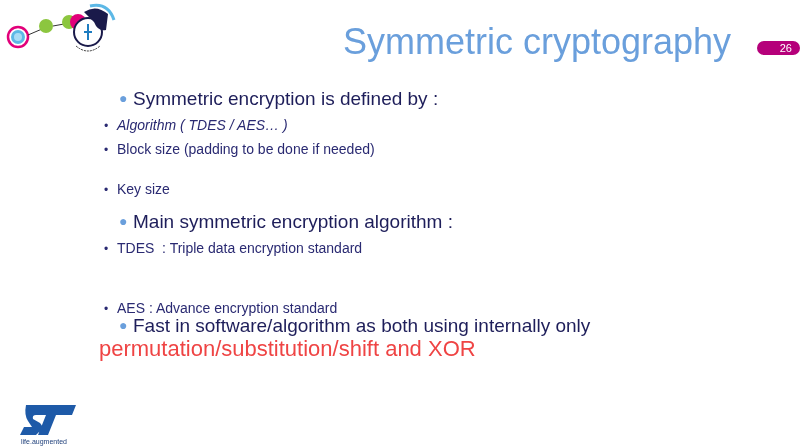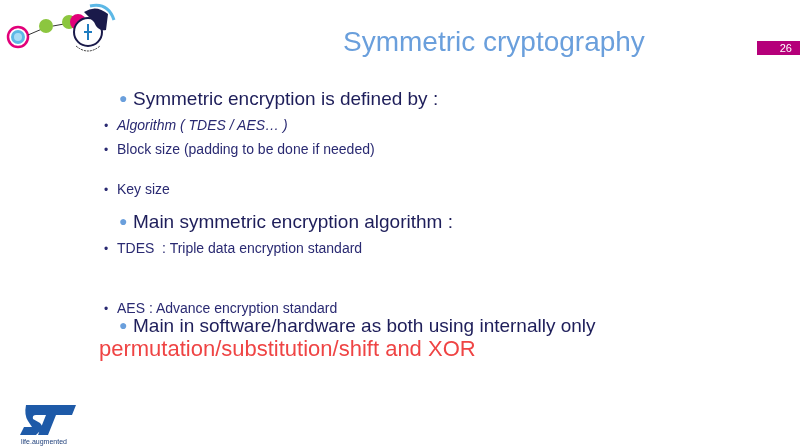--- a/index.html
+++ b/index.html
@@ -1,19 +1,19 @@
 <!DOCTYPE html>
 <html><head>
   <meta charset="utf-8">
   <style>
     html, body { margin:0; padding:0; }
     body { width:800px; height:447px; background:#ffffff; position:relative; overflow:hidden; font-family:"Liberation Sans", sans-serif; }
     .deco { position:absolute; left:4px; top:2px; width:112px; height:56px; }
-    .title { position:absolute; left:343px; top:20px; font-size:28px; color:#6a9fdc; letter-spacing:0px; line-height:44px; white-space:nowrap; }
-    .pagebox { position:absolute; left:757px; top:41px; width:43px; height:14px; background:#b5007a; color:#ffffff; font-size:11px; line-height:14px; text-align:right; padding-right:8px; box-sizing:border-box; }
+    .title { position:absolute; left:343px; top:20px; font-size:36px; color:#6a9fdc; letter-spacing:0px; line-height:44px; white-space:nowrap; }
+    .pagebox { position:absolute; left:757px; top:41px; width:43px; height:14px; background:#b5007a; color:#ffffff; font-size:11px; line-height:14px; text-align:right; padding-right:8px; box-sizing:border-box;border-radius:7px; }
     .l1 { position:absolute; left:72px; font-size:19px; color:#1e1e5a; white-space:nowrap; line-height:24px;margin-left:47px; }
     .l1 .b { color:#6a9fdc; display:inline-block; width:14px; font-size:14px; vertical-align:2px; }
     .l2 { position:absolute; left:104px; font-size:14px; color:#2a2a72; white-space:nowrap; line-height:18px; }
     .l2 .b { display:inline-block; width:13px; font-size:12px; }
     .cont { position:absolute; left:99px; font-size:22px; color:#ef4444; white-space:nowrap; line-height:24px; }
     .st { position:absolute; left:18px; top:401px; width:62px; height:46px; }
   </style>
 </head>
 <body>
 
@@ -38,19 +38,19 @@
 
 <div class="l1" style="top:86px;"><span class="b">●</span><span>Symmetric encryption is defined by :</span></div>
 <div class="l2" style="top:116px;font-style:italic;"><span class="b">•</span><span>Algorithm ( TDES / AES… )</span></div>
 <div class="l2" style="top:140px;"><span class="b">•</span><span>Block size (padding to be done if needed)</span></div>
 <div class="l2" style="top:180px;"><span class="b">•</span><span>Key size</span></div>
 
 <div class="l1" style="top:209px;"><span class="b">●</span><span>Main symmetric encryption algorithm :</span></div>
 <div class="l2" style="top:239px;"><span class="b">•</span><span style="white-space:pre;">TDES  : Triple data encryption standard</span></div>
 <div class="l2" style="top:263px;margin-top:36px;"><span class="b">•</span><span>AES : Advance encryption standard</span></div>
 
-<div class="l1" style="top:313px;"><span class="b">●</span><span>Main in software/hardware as both using internally only</span></div>
+<div class="l1" style="top:313px;"><span class="b">●</span><span>Fast in software/algorithm as both using internally only</span></div>
 <div class="cont" style="top:337px;">permutation/substitution/shift and XOR</div>
 
 <svg class="st" viewBox="0 0 62 46">
   <path d="M8 4 L58 4 L54 14 L38 14 L30 34 L20 34 L28 14 L18 14 Q14 14 15 18 L22 22 Q26 26 22 30 L18 34 L2 34 L6 26 L14 26 L10 20 Q6 14 8 4 Z" fill="#1e5aa8"></path>
   <text x="3" y="43" font-size="7" fill="#1e3f7a" font-family="Liberation Sans, sans-serif">life.augmented</text>
 </svg>
 
 </body></html>

